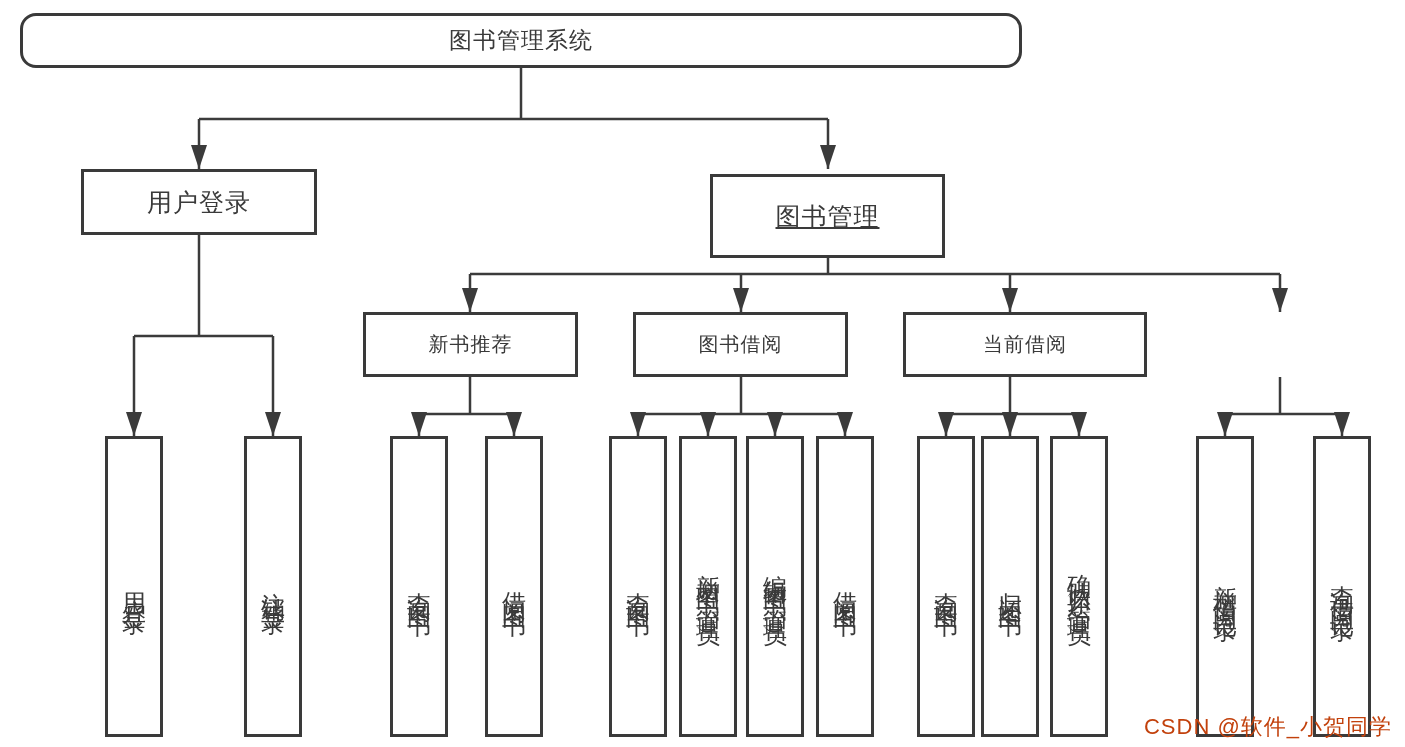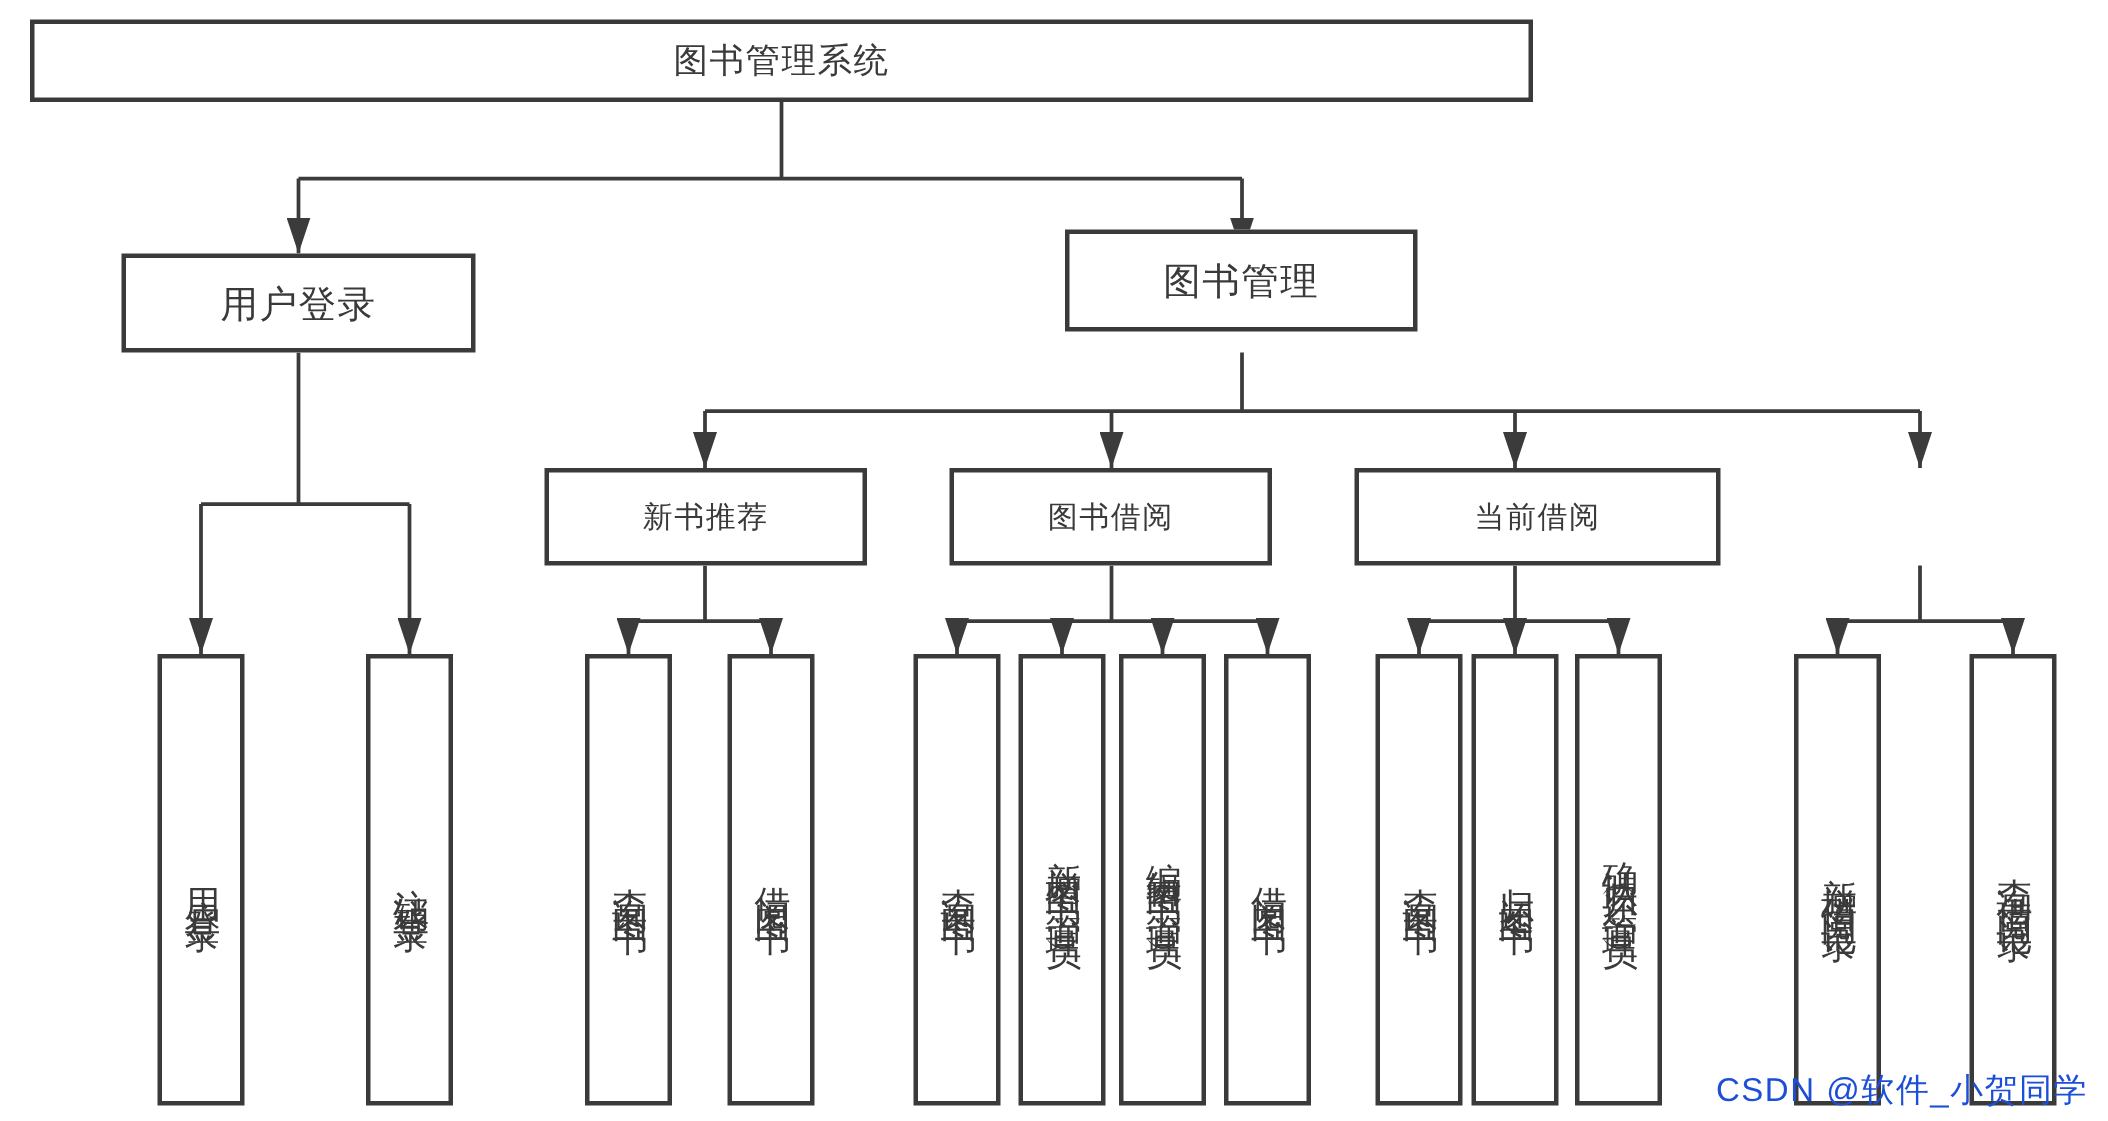--- a/index.html
+++ b/index.html
@@ -44,21 +44,21 @@
     writing-mode: vertical-rl;
     letter-spacing: 7px;
     line-height: 1;
     white-space: nowrap;
   }
   .watermark {
     position: absolute;
     right: 13px;
     bottom: 5px;
     font-size: 22px;
-    color: #1d4ed8;
+    color: #c2410c;
     letter-spacing: 1px;
     pointer-events: none;
   }
 </style>
 </head>
 <body>
 
 <div id="canvas">
 
   <svg id="wires" viewBox="0 0 1405 747" xmlns="http://www.w3.org/2000/svg">
@@ -104,28 +104,28 @@
       <path d="M1010 414 V436" marker-end="url(#ah)"></path>
       <path d="M1079 414 V436" marker-end="url(#ah)"></path>
 
       <path d="M1280 377 V414"></path>
       <path d="M1225 414 H1342"></path>
       <path d="M1225 414 V436" marker-end="url(#ah)"></path>
       <path d="M1342 414 V436" marker-end="url(#ah)"></path>
     </g>
   </svg>
 
-  <div class="box hbox-root" style="left:20px; top:13px; width:1002px; height:55px;">
+  <div class="box hbox-root" style="left:20px; top:13px; width:1002px; height:55px;border-radius:16px;">
     <span>图书管理系统</span>
   </div>
 
   <div class="box hbox-l2" style="left:81px; top:169px; width:236px; height:66px;">
     <span>用户登录</span>
   </div>
-  <div class="box hbox-l2" style="left:710px; top:153px; width:235px; height:68px;">
+  <div class="box hbox-l2" style="left:710px; top:174px; width:235px; height:84px;text-decoration:underline;">
     <span>图书管理</span>
   </div>
 
   <div class="box hbox-l3" style="left:363px; top:312px; width:215px; height:65px;">
     <span>新书推荐</span>
   </div>
   <div class="box hbox-l3" style="left:633px; top:312px; width:215px; height:65px;">
     <span>图书借阅</span>
   </div>
   <div class="box hbox-l3" style="left:903px; top:312px; width:244px; height:65px;">

